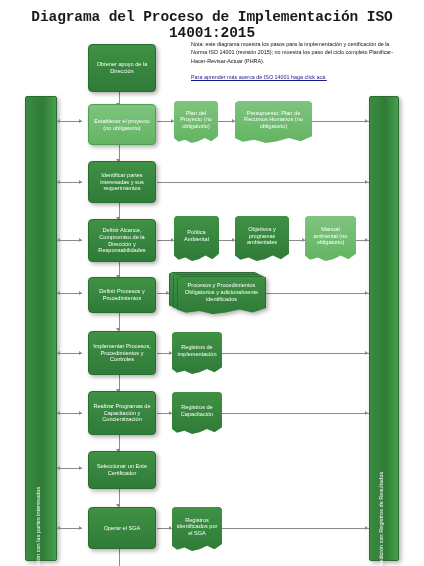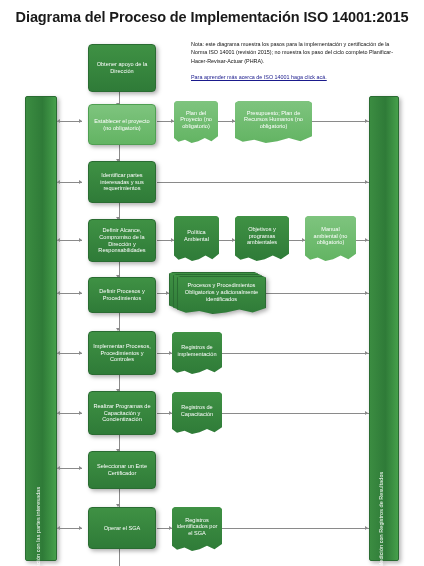--- a/index.html
+++ b/index.html
@@ -17,20 +17,21 @@
   #page-title {
     position: absolute;
     top: 9px;
     left: 0;
     width: 424px;
     text-align: center;
     font-size: 14.5px;
     font-weight: bold;
     color: #1a1a1a;
     letter-spacing: -0.1px;
+    font-family: Liberation Mono, monospace;
   }
   #canvas {
     position: absolute;
     top: 0; left: 0;
     width: 424px;
     height: 566px;
   }
   .node {
     position: absolute;
     box-sizing: border-box;

